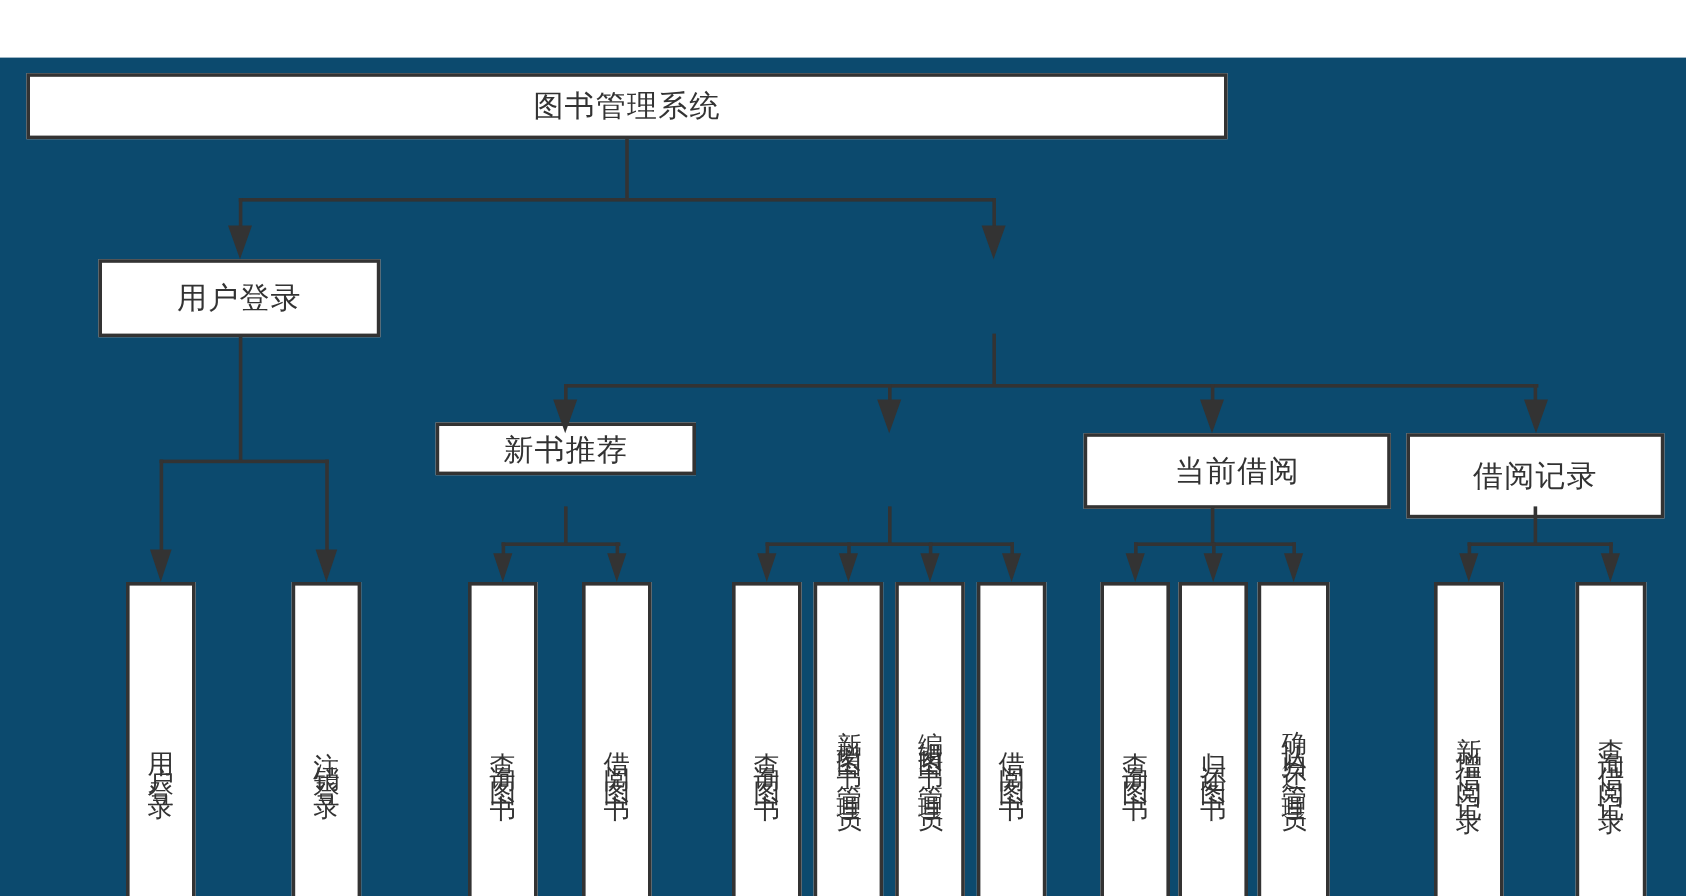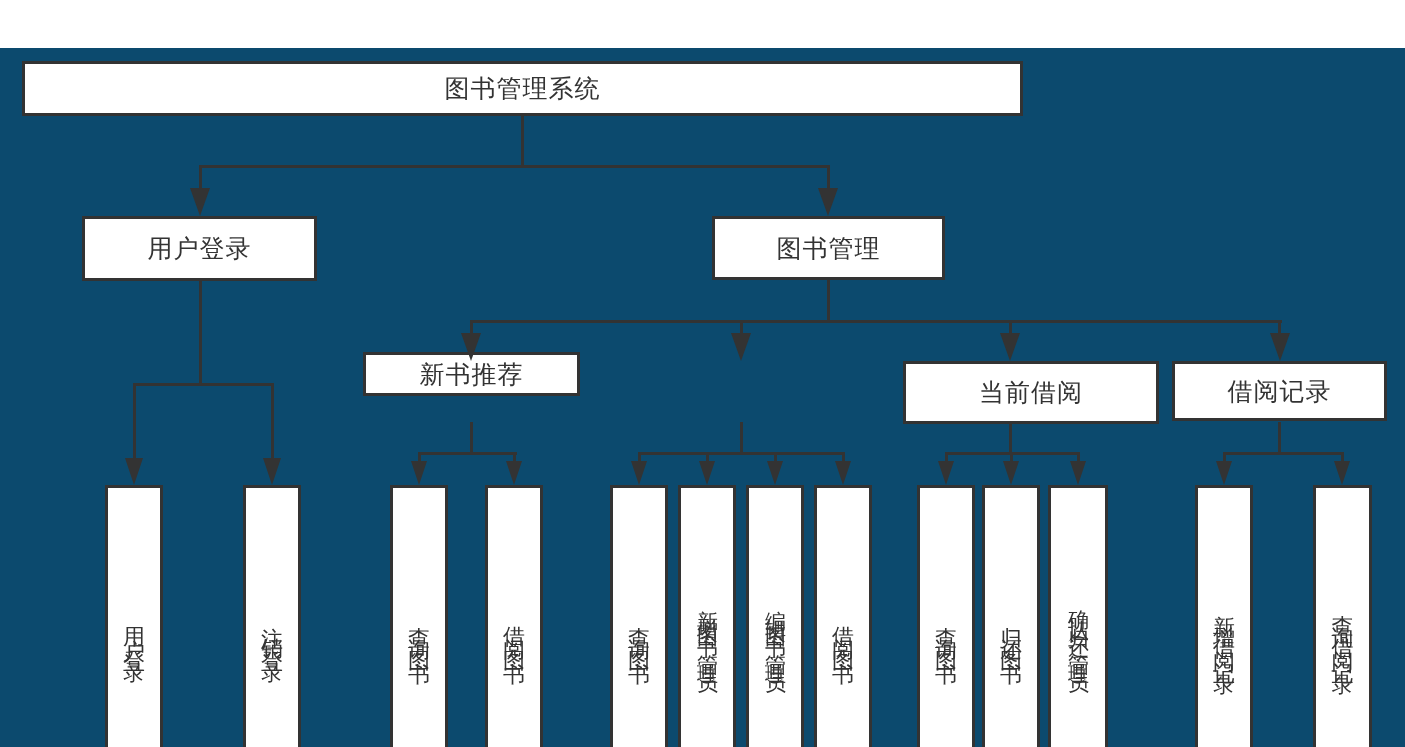--- a/index.html
+++ b/index.html
@@ -45,34 +45,31 @@
 <div class="canvas">
 
   <div class="box" style="left:22px;top:13px;width:1001px;height:55px">
     <span>图书管理系统</span>
   </div>
 
   <div class="box" style="left:82px;top:168px;width:235px;height:65px">
     <span>用户登录</span>
   </div>
 
-  <div class="box" style="left:712px;top:168px;width:233px;height:64px">
-    <span>图书管理</span>
-  </div>
 
   <div class="box" style="left:363px;top:304px;width:217px;height:44px">
     <span>新书推荐</span>
   </div>
 
 
   <div class="box" style="left:903px;top:313px;width:256px;height:63px">
     <span>当前借阅</span>
   </div>
 
-  <div class="box" style="left:1172px;top:313px;width:215px;height:60px">
+  <div class="box" style="left:1172px;top:313px;width:215px;height:71px">
     <span>借阅记录</span>
   </div>
 
   <div class="vbox" style="left:105px;top:437px;width:58px;height:296px">
     <span class="v-label">用户登录</span>
   </div>
   <div class="vbox" style="left:243px;top:437px;width:58px;height:296px">
     <span class="v-label">注销登录</span>
   </div>
 

